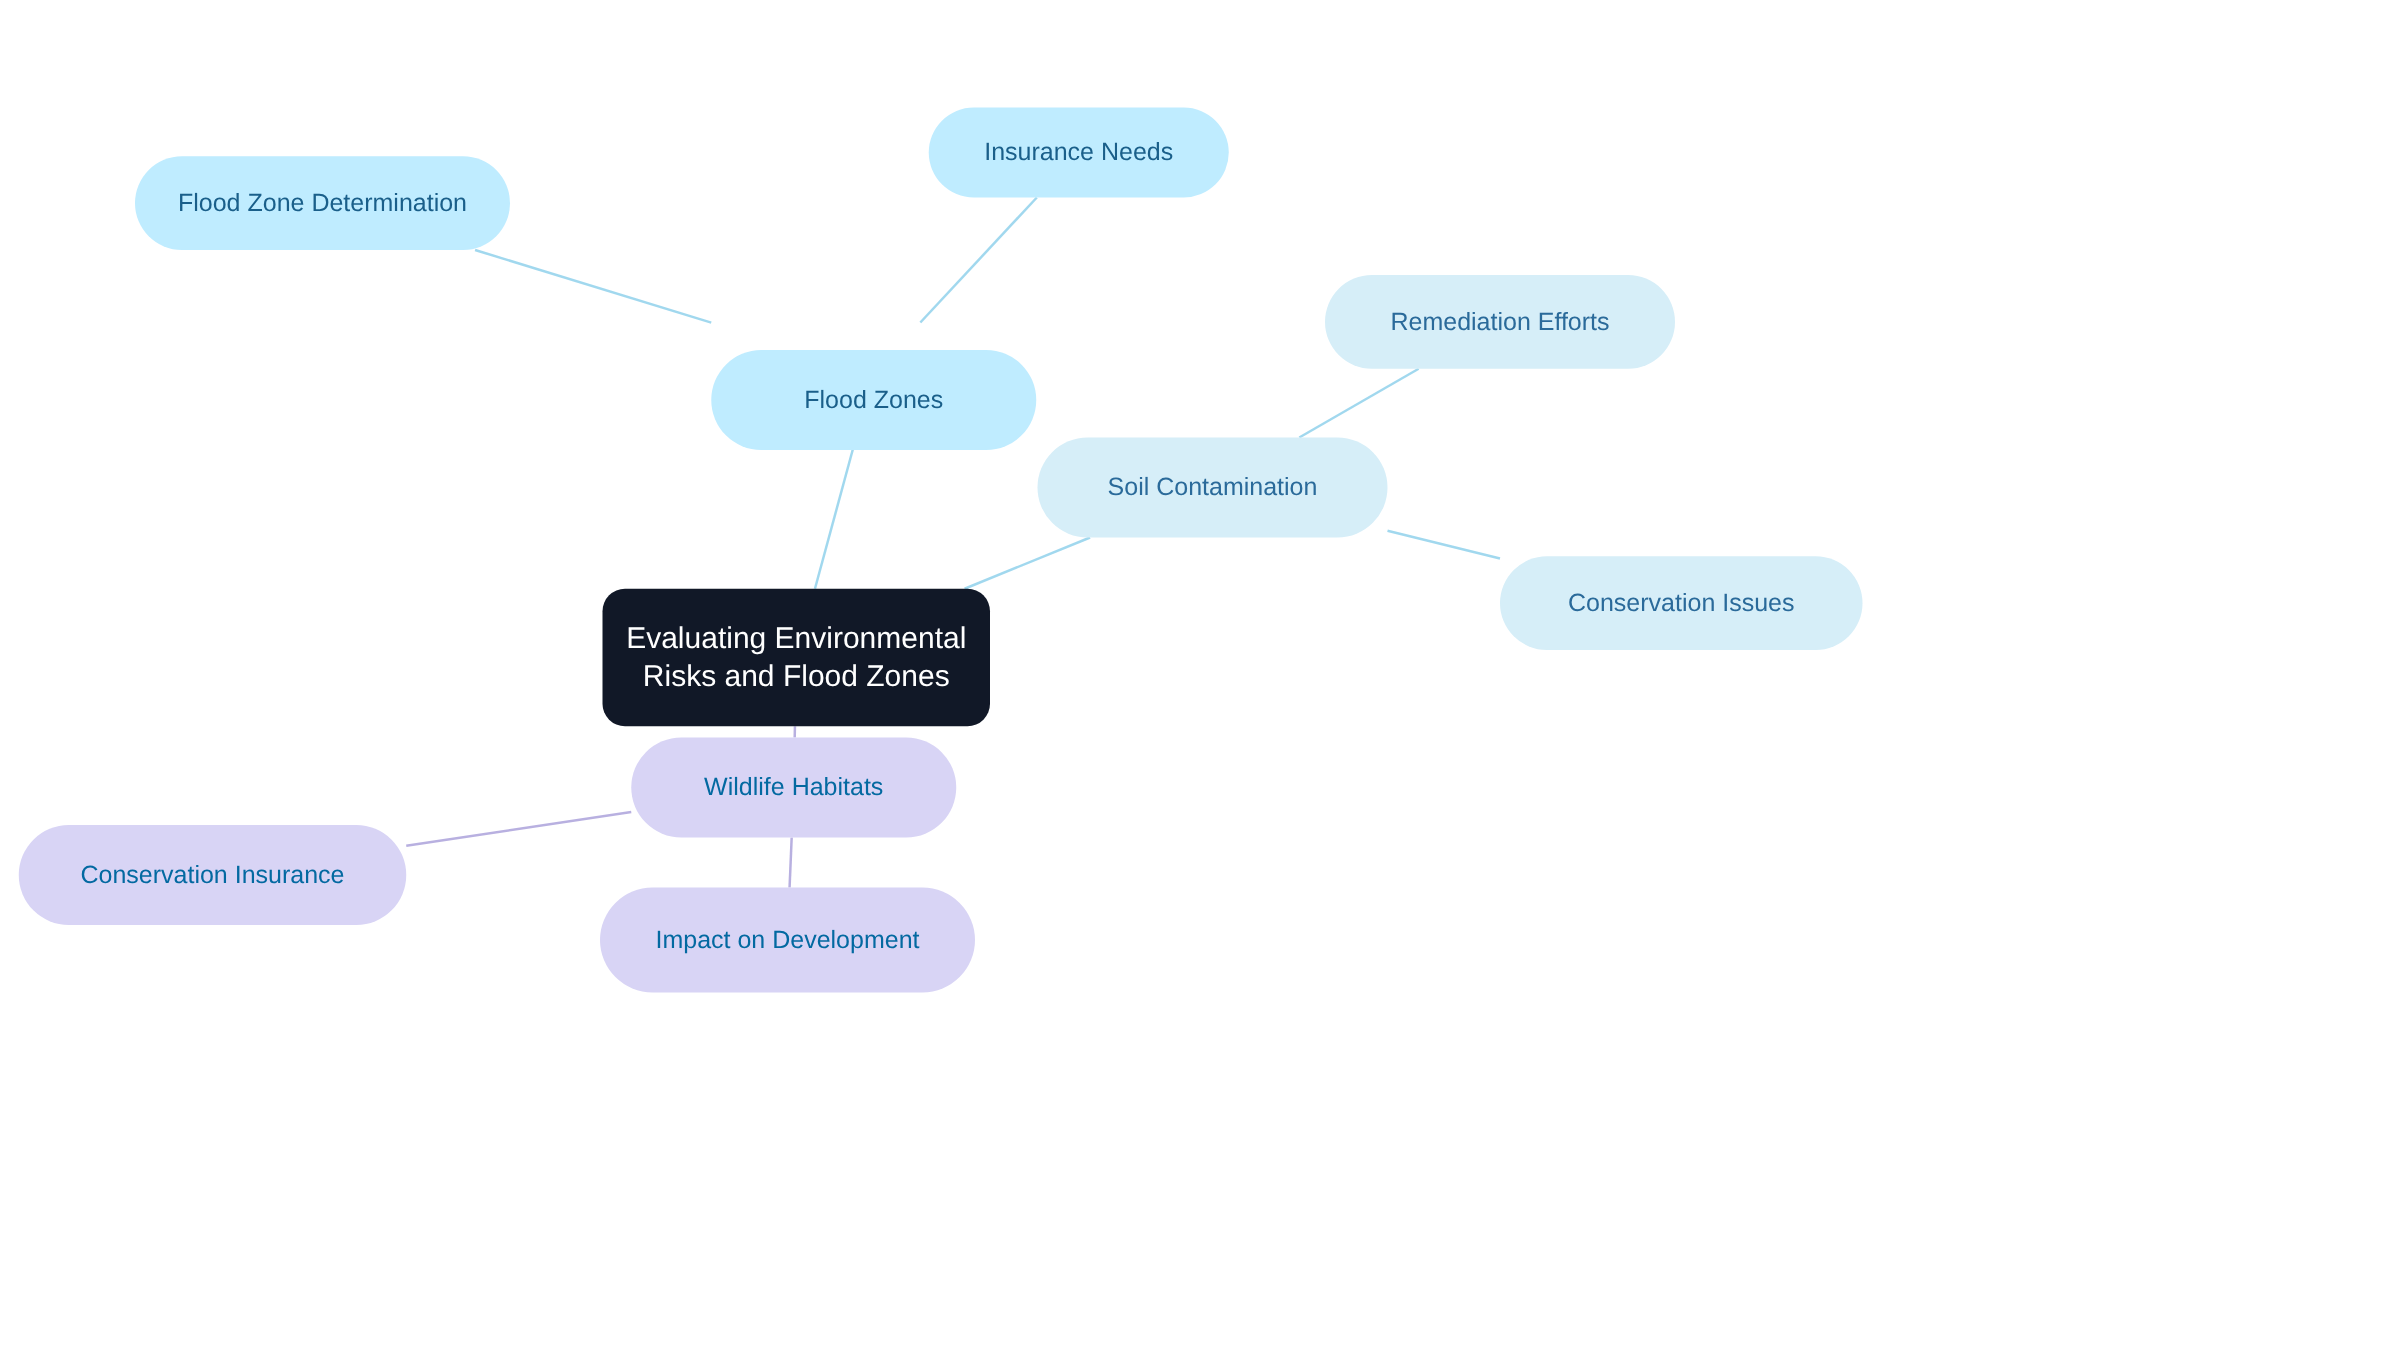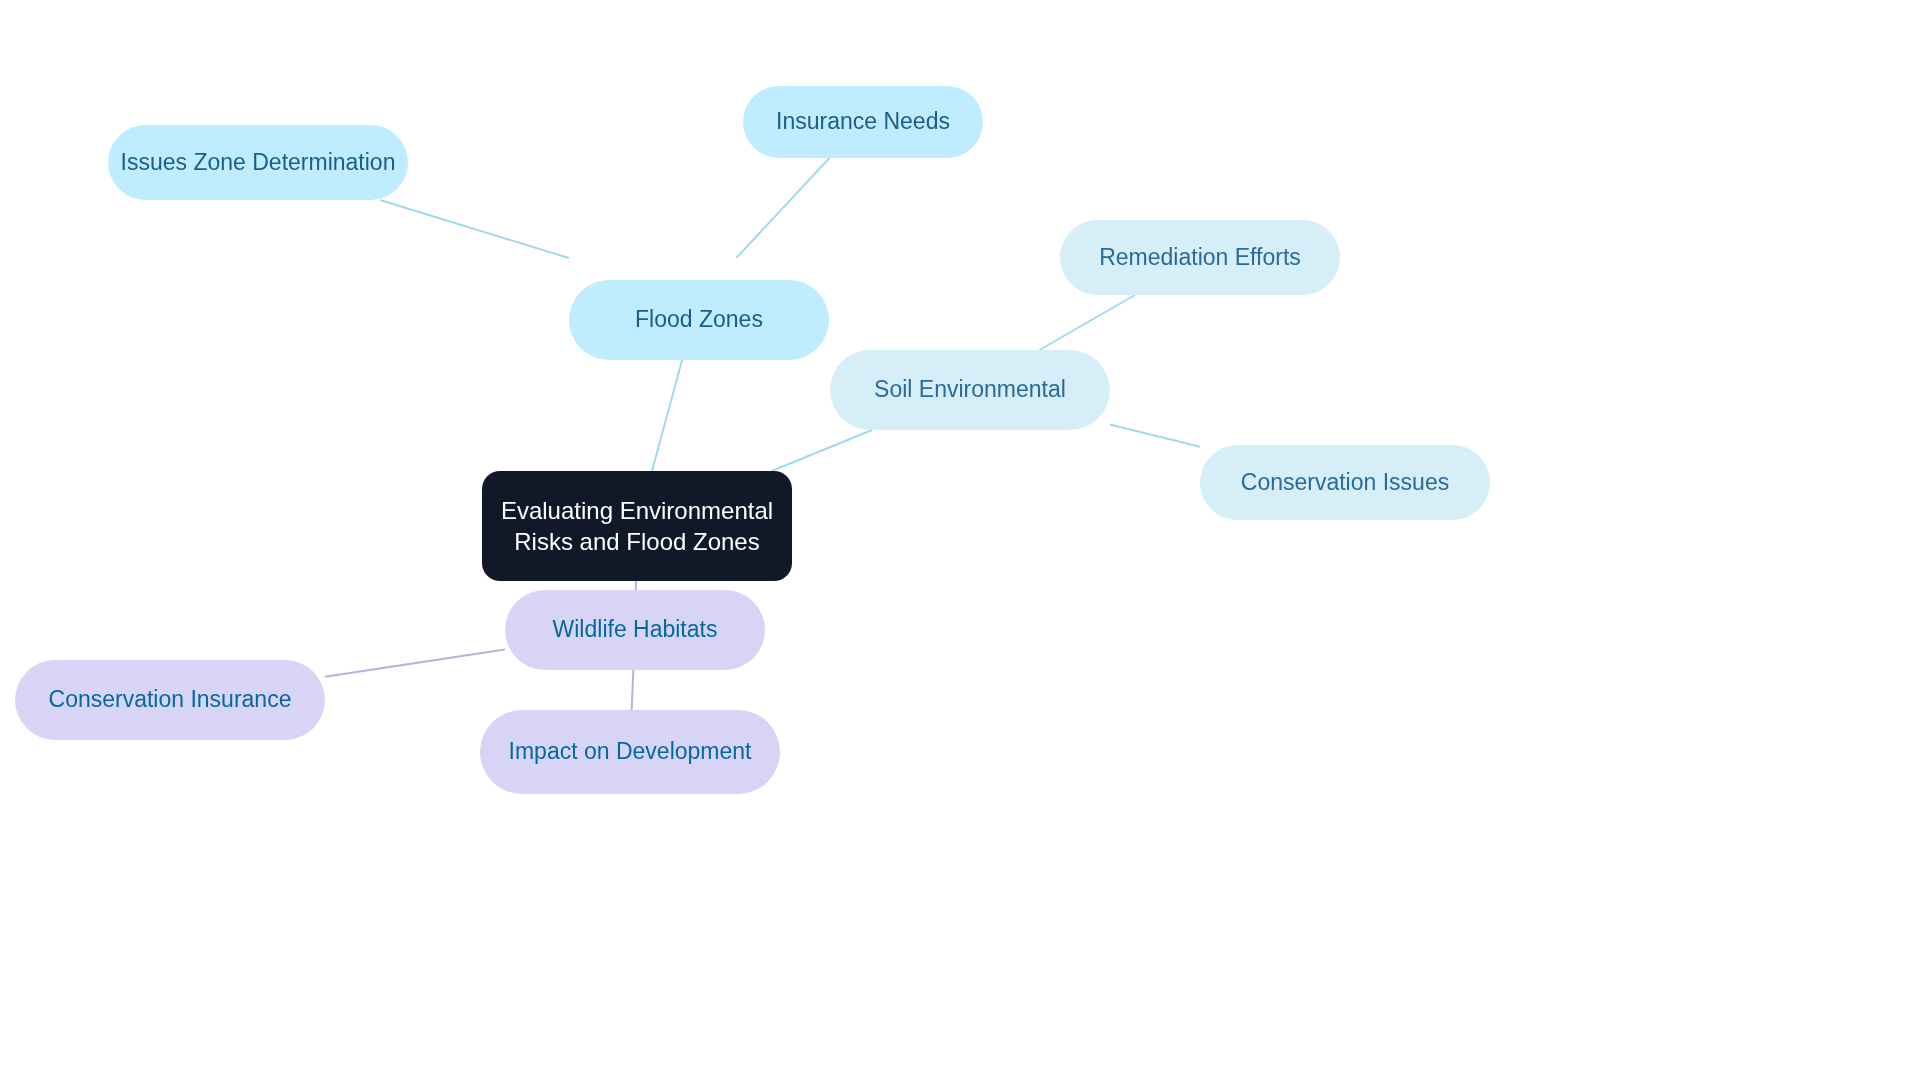--- a/index.html
+++ b/index.html
@@ -26,21 +26,21 @@
       border-radius: 50px;
       display: flex;
       align-items: center;
       justify-content: center;
       text-align: center;
       z-index: 1;
       cursor: pointer;
     }
 
     .node-text {
-      font-size: 23px;
+      font-size: 20px;
       line-height: 1.3;
       padding: 0 8px;
     }
 
     
     .node-central {
       background: #111827;
       color: #ffffff;
       width: 310px;
       height: 110px;
@@ -90,29 +90,29 @@
 
 <div class="node node-central" style="left: 482px; top: 471px; width: 310px; height: 110px;">
   <span class="node-text">Evaluating Environmental Risks and Flood Zones</span>
 </div>
 
 <div class="node node-blue" style="left: 569px; top: 258px; width: 260px; height: 80px; margin-top: 22px;">
   <span class="node-text">Flood Zones</span>
 </div>
 
 <div class="node node-blue" style="left: 108px; top: 125px; width: 300px; height: 75px;">
-  <span class="node-text">Issues Zone Determination</span>
+  <span class="node-text">Flood Zone Determination</span>
 </div>
 
 <div class="node node-blue" style="left: 743px; top: 86px; width: 240px; height: 72px;">
   <span class="node-text">Insurance Needs</span>
 </div>
 
 <div class="node node-lightblue" style="left: 830px; top: 350px; width: 280px; height: 80px;">
-  <span class="node-text">Soil Environmental</span>
+  <span class="node-text">Soil Contamination</span>
 </div>
 
 <div class="node node-lightblue" style="left: 1060px; top: 220px; width: 280px; height: 75px;">
   <span class="node-text">Remediation Efforts</span>
 </div>
 
 <div class="node node-lightblue" style="left: 1200px; top: 445px; width: 290px; height: 75px;">
   <span class="node-text">Conservation Issues</span>
 </div>
 

